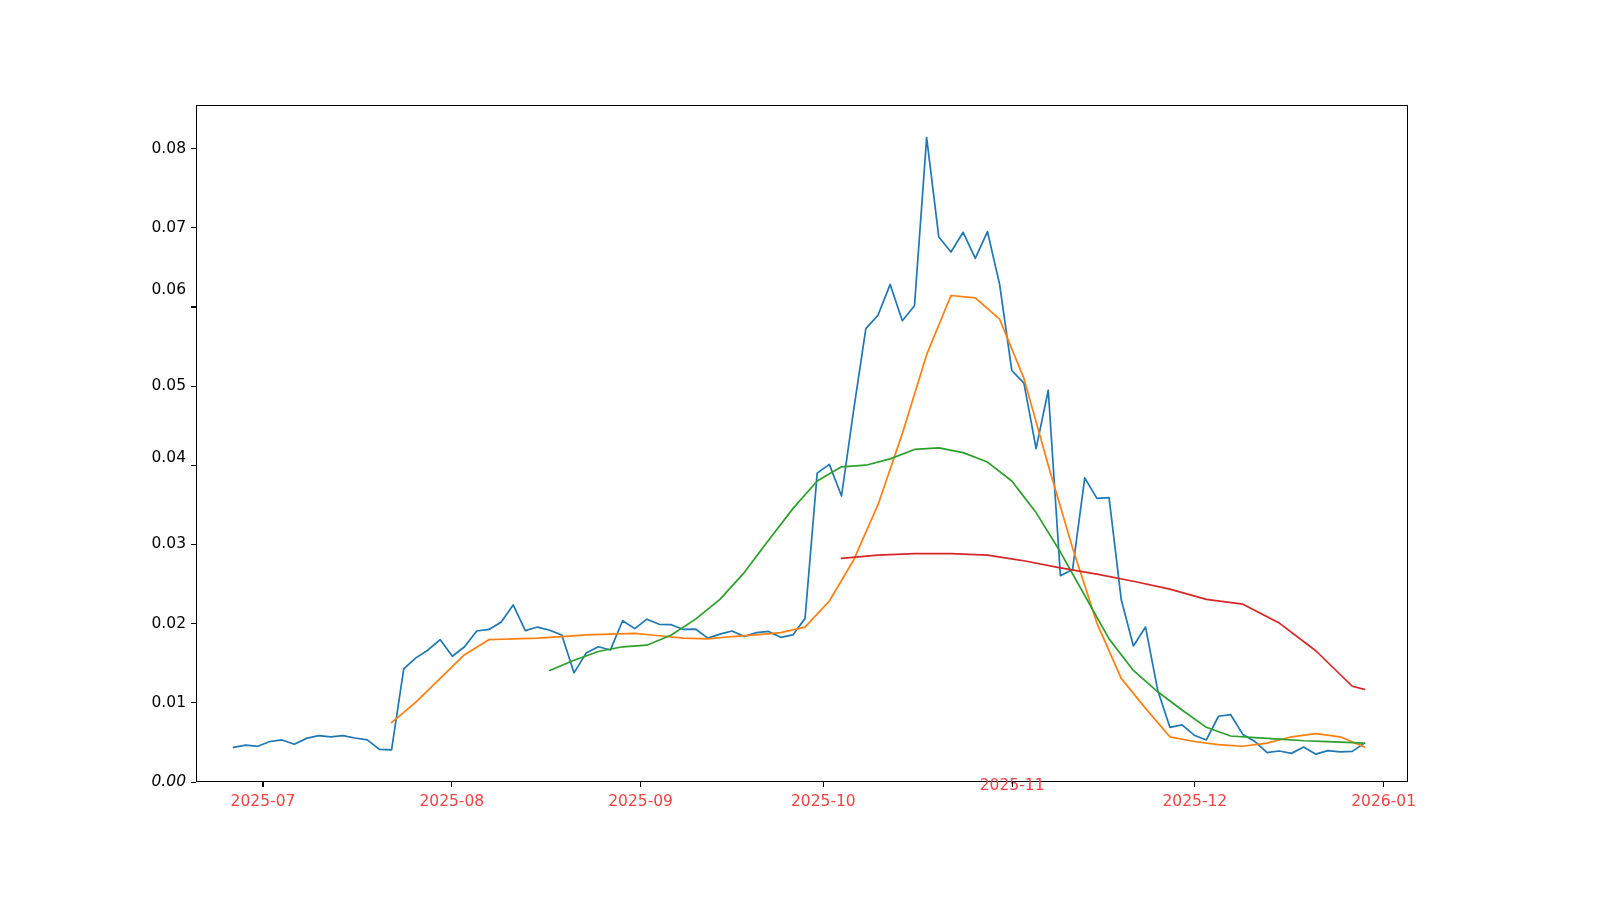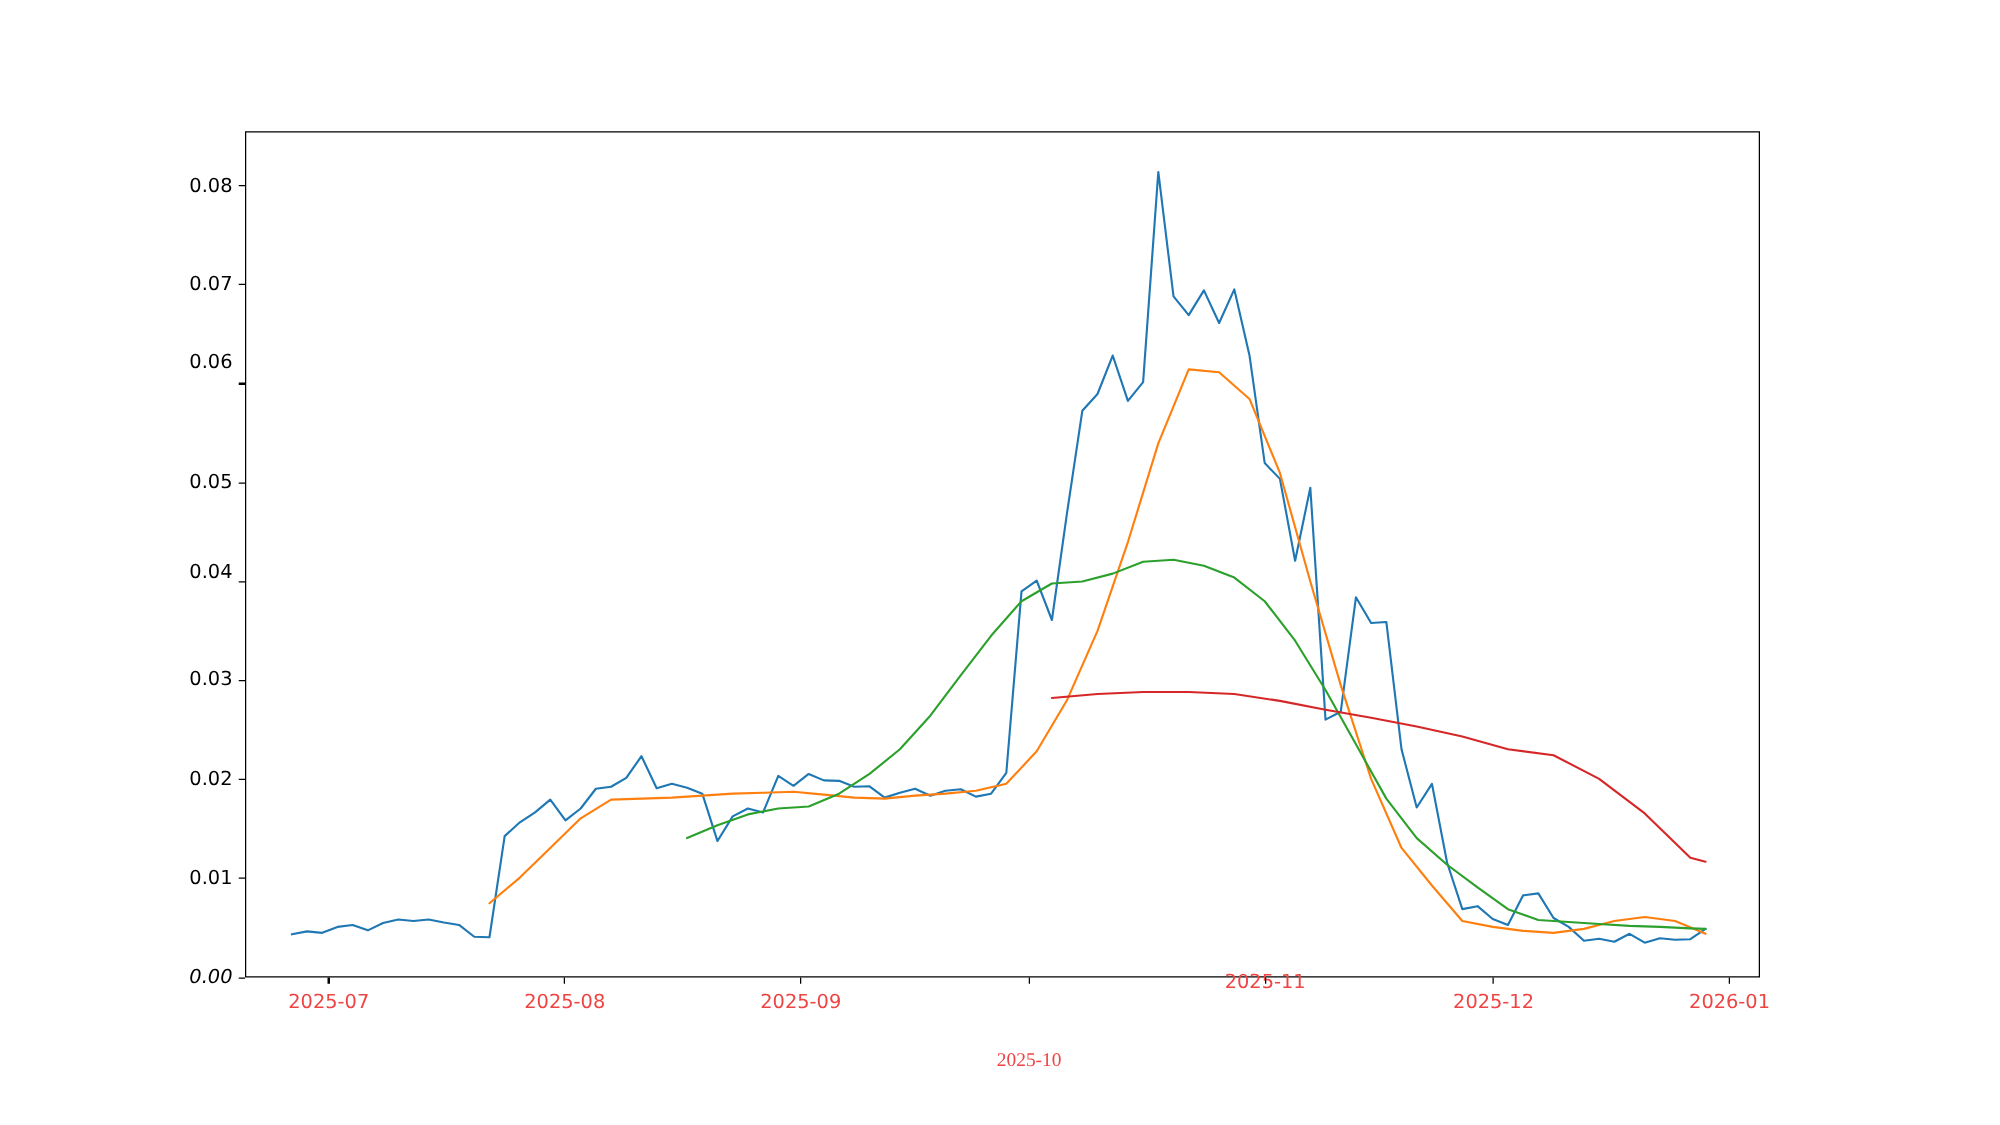--- a/index.html
+++ b/index.html
@@ -126,21 +126,21 @@
       <div class="ytick-label" style="top: 458px; right: 1414px;">0.04</div>
       <div class="ytick-label" style="top: 386.094px; right: 1414px;">0.05</div>
       <div class="ytick-label" style="top: 290px; right: 1414px;">0.06</div>
       <div class="ytick-label" style="top: 227.731px; right: 1414px;">0.07</div>
       <div class="ytick-label" style="top: 148.55px; right: 1414px;">0.08</div>
     </div>
   <div id="xtick-labels">
       <div class="xtick-label" style="left: 262.995px; top: 794px;">2025-07</div>
       <div class="xtick-label" style="left: 451.799px; top: 794px;">2025-08</div>
       <div class="xtick-label" style="left: 640.603px; top: 794px;">2025-09</div>
-      <div class="xtick-label" style="left: 823.317px; top: 841px; font-family: Liberation Serif, serif;">2025-10</div>
+      <div class="xtick-label" style="left: 823.317px; top: 794px;">2025-10</div>
       <div class="xtick-label" style="left: 1012.12px; top: 778px;">2025-11</div>
       <div class="xtick-label" style="left: 1194.83px; top: 794px;">2025-12</div>
       <div class="xtick-label" style="left: 1383.64px; top: 794px;">2026-01</div>
     </div>
   <div id="tick-marks">
       <div class="ytick-mark" style="left: 191px; top: 781.5px;"></div>
       <div class="ytick-mark" style="left: 191px; top: 702.319px;"></div>
       <div class="ytick-mark" style="left: 191px; top: 623.137px;"></div>
       <div class="ytick-mark" style="left: 191px; top: 543.956px;"></div>
       <div class="ytick-mark" style="left: 191px; top: 464.775px;"></div>

